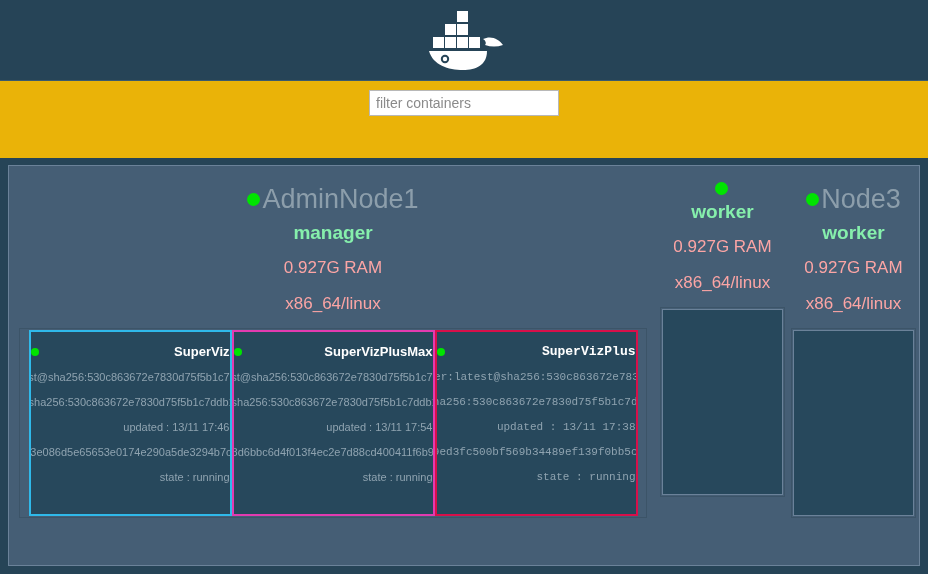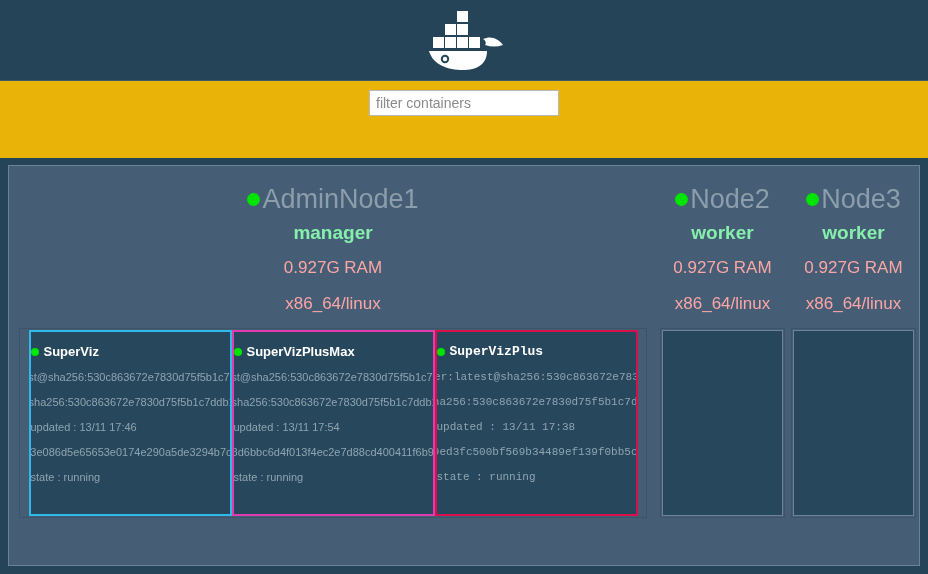--- a/index.html
+++ b/index.html
@@ -135,35 +135,35 @@
 
   .c-title {
     margin-top: 12px;
     font-size: 13px;
     font-weight: bold;
     color: #ffffff;
     text-align: center;
     white-space: nowrap;
     display: flex;
     align-items: center;
-    justify-content: flex-start;
+    justify-content: space-between;
   }
   .c-dot {
     width: 8px; height: 8px;
     border-radius: 50%;
     background: #00e400;
     display: inline-block;
     margin-right: 5px;
     flex: none;
   }
   .c-line {
     font-size: 11px;
     line-height: 14px;
     color: #8fa3b0;
-    text-align: left;
+    text-align: right;
     white-space: nowrap;
     margin-top: 11px;
     overflow: visible;
   }
   .c-line.wide {
     width: 420px;
     margin-left: -108px;
     text-align: center;
   }
   .c-line.idline {
@@ -256,21 +256,20 @@
           <div class="c-line idline">778b389ed3fc500bf569b34489ef139f0bb5c1e7a24d</div>
           <div class="c-line">state : running</div>
         </div>
 
       </div>
     </div>
 
     <div class="node node-worker">
       <div class="node-name">
         <span class="status-dot"></span>
-        <span>Node2</span>
       </div>
       <div class="node-role">worker</div>
       <div class="node-ram">0.927G RAM</div>
       <div class="node-arch">x86_64/linux</div>
       <div class="containers containers-worker">
         <div class="empty-pane"></div>
       </div>
     </div>
 
     <div class="node node-worker">

